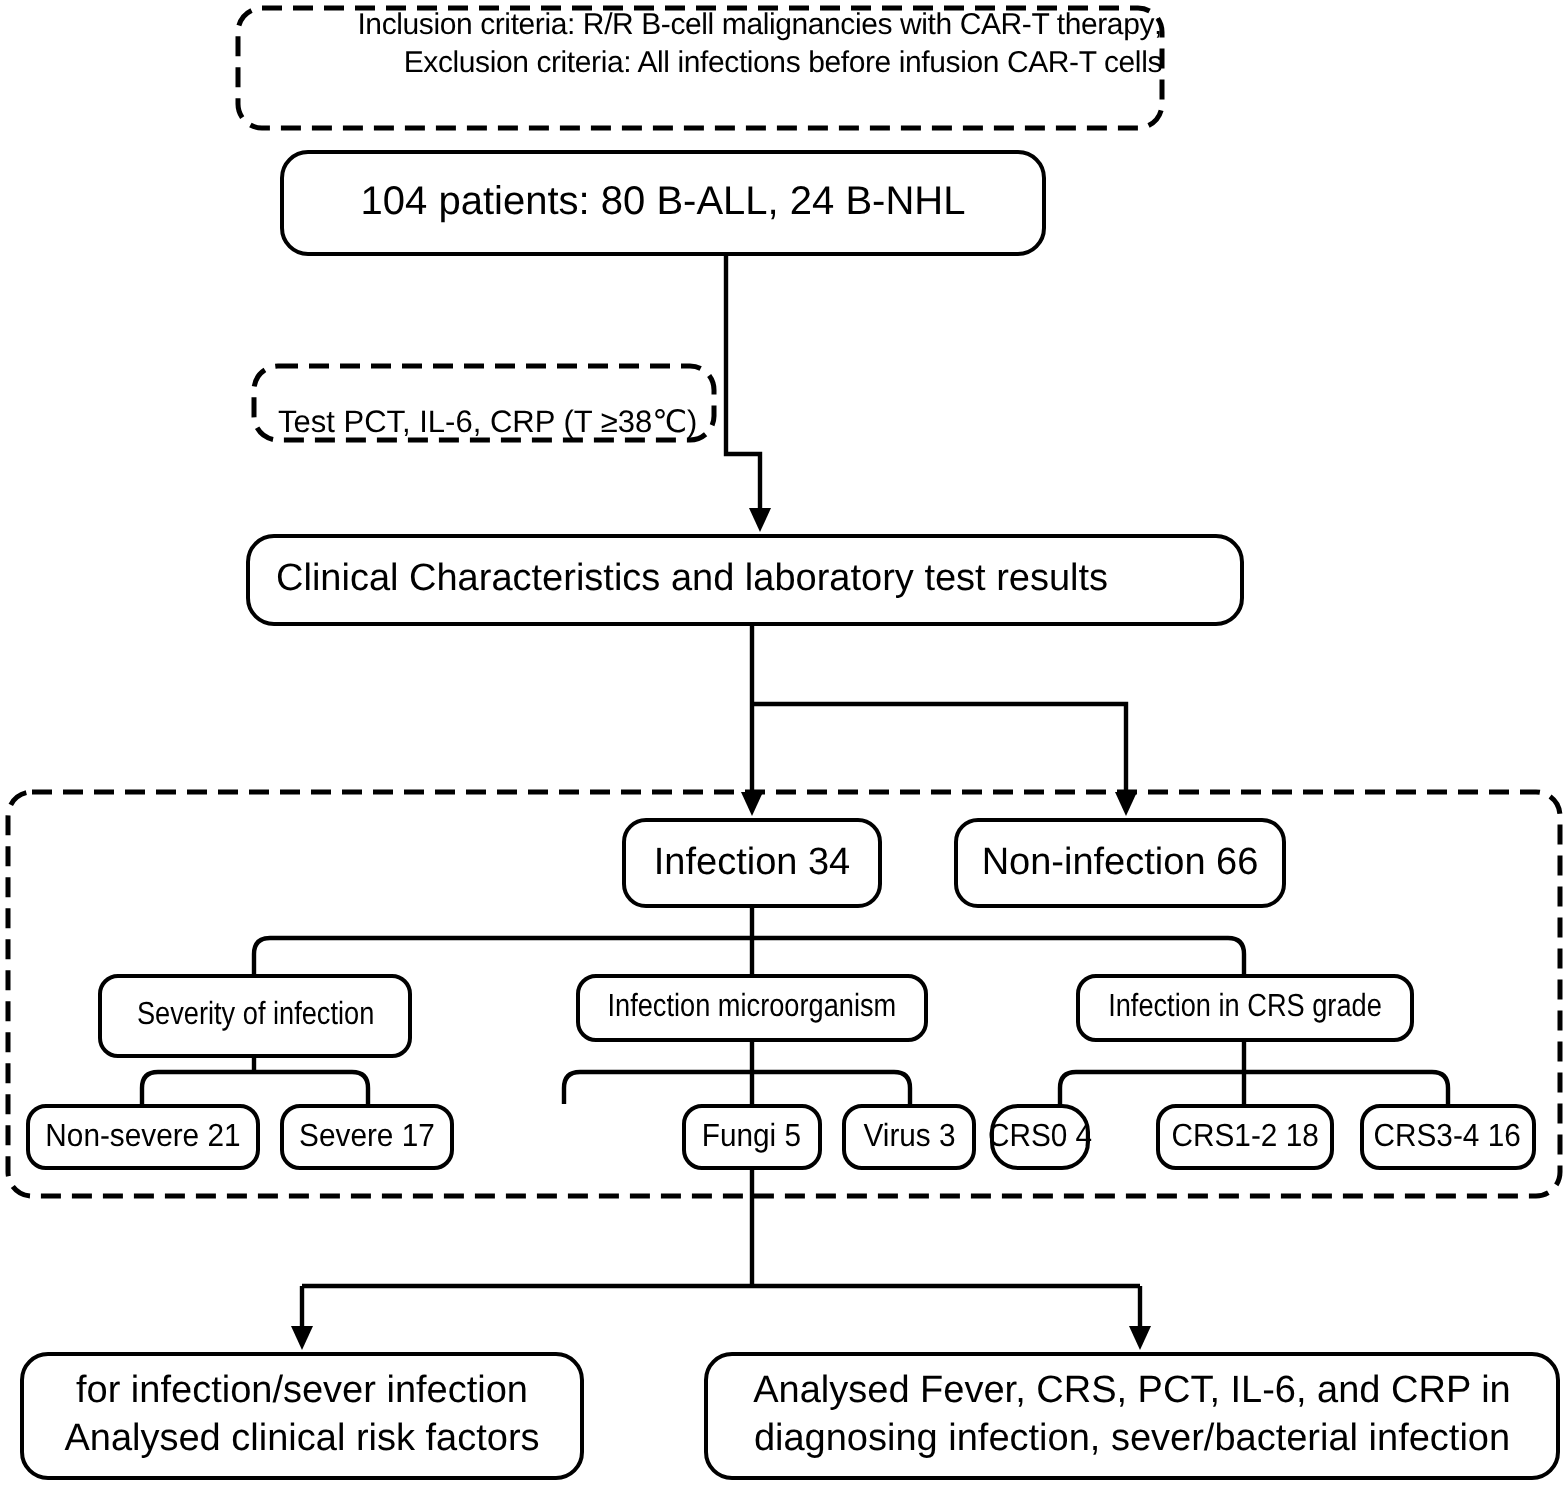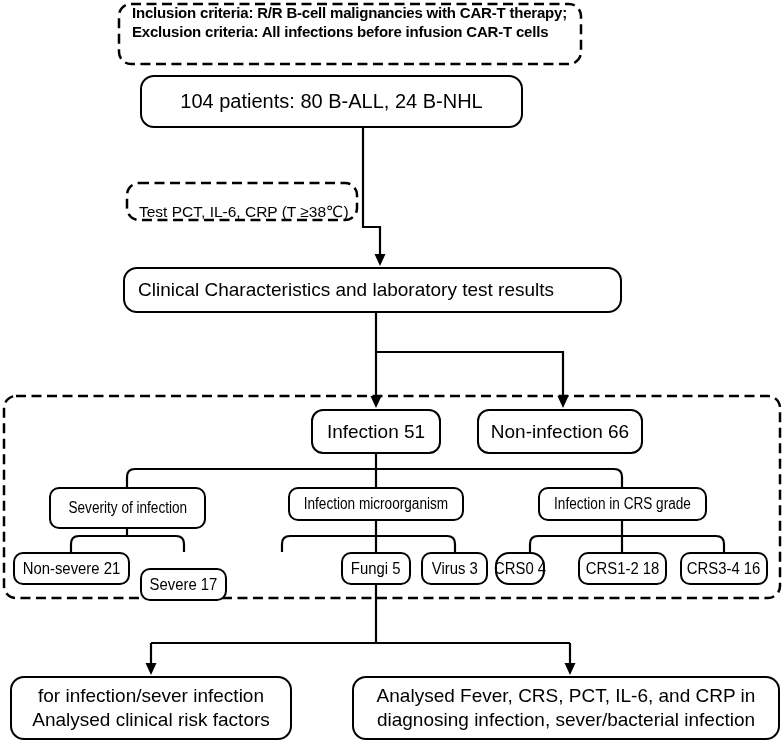--- a/index.html
+++ b/index.html
@@ -61,58 +61,58 @@
     <path d="M530,552 V544 Q530,536 538,536 H716 Q724,536 724,544 V552" fill="none" stroke="#000" stroke-width="2.2"></path>
 
     <path d="M376,585 V643" fill="none" stroke="#000" stroke-width="2.2"></path>
     <path d="M151,643 H570" fill="none" stroke="#000" stroke-width="2.2"></path>
     <path d="M151,643 V666" fill="none" stroke="#000" stroke-width="2.2"></path>
     <polygon points="151,675 145.5,663 156.5,663" fill="#000"></polygon>
     <path d="M570,643 V666" fill="none" stroke="#000" stroke-width="2.2"></path>
     <polygon points="570,675 564.5,663 575.5,663" fill="#000"></polygon>
   </svg>
 
-  <div class="node noborder two-line leftalign fs15" style="left:119px; top:4px; width:462px; height:60px; padding-left:13px; align-items:flex-start;font-weight:bold;">
+  <div class="node noborder two-line leftalign fs15" style="left:119px; top:4px; width:462px; height:60px; padding-left:13px; align-items:flex-end;">
     <span>Inclusion criteria: R/R B-cell malignancies with CAR-T therapy;</span>
     <span>Exclusion criteria: All infections before infusion CAR-T cells</span>
   </div>
 
   <div class="node big fs20" style="left:140px; top:75px; width:383px; height:53px;">
     <span>104 patients: 80 B-ALL, 24 B-NHL</span>
   </div>
 
   <div class="node noborder leftalign fs155" style="left:127px; top:193px; width:230px; height:37px; padding-left:12px;">
     <span>Test PCT, IL-6, CRP (T ≥38℃)</span>
   </div>
 
   <div class="node big leftalign fs19" style="left:123px; top:267px; width:499px; height:46px; padding-left:13px;">
     <span>Clinical Characteristics and laboratory test results</span>
   </div>
 
   <div class="node fs19" style="left:311px; top:409px; width:130px; height:45px;">
-    <span>Infection 51</span>
+    <span>Infection 34</span>
   </div>
   <div class="node fs19" style="left:477px; top:409px; width:166px; height:45px;">
     <span>Non-infection 66</span>
   </div>
 
   <div class="node fs16" style="left:49px; top:487px; width:157px; height:42px; border-radius:10px;">
     <span class="condense">Severity of infection</span>
   </div>
   <div class="node fs16" style="left:538px; top:487px; width:169px; height:34px; border-radius:10px;">
     <span class="condense">Infection in CRS grade</span>
   </div>
   <div class="node fs16" style="left:288px; top:487px; width:176px; height:34px; border-radius:10px;">
     <span class="condense">Infection microorganism</span>
   </div>
 
   <div class="node fs16" style="left:13px; top:552px; width:117px; height:33px; border-radius:10px;">
     <span class="condense2">Non-severe 21</span>
   </div>
-  <div class="node fs16" style="left:140px; top:552px; width:87px; height:33px; border-radius:10px;margin-top:16px;">
+  <div class="node fs16" style="left:140px; top:552px; width:87px; height:33px; border-radius:10px;">
     <span class="condense2">Severe 17</span>
   </div>
   <div class="node fs16" style="left:341px; top:552px; width:70px; height:33px; border-radius:10px;">
     <span class="condense2">Fungi 5</span>
   </div>
   <div class="node fs16" style="left:421px; top:552px; width:67px; height:33px; border-radius:10px;">
     <span class="condense2">Virus 3</span>
   </div>
   <div class="node fs16" style="left:495px; top:552px; width:50px; height:33px; border-radius:14px;">
     <span class="condense2">CRS0 4</span>

